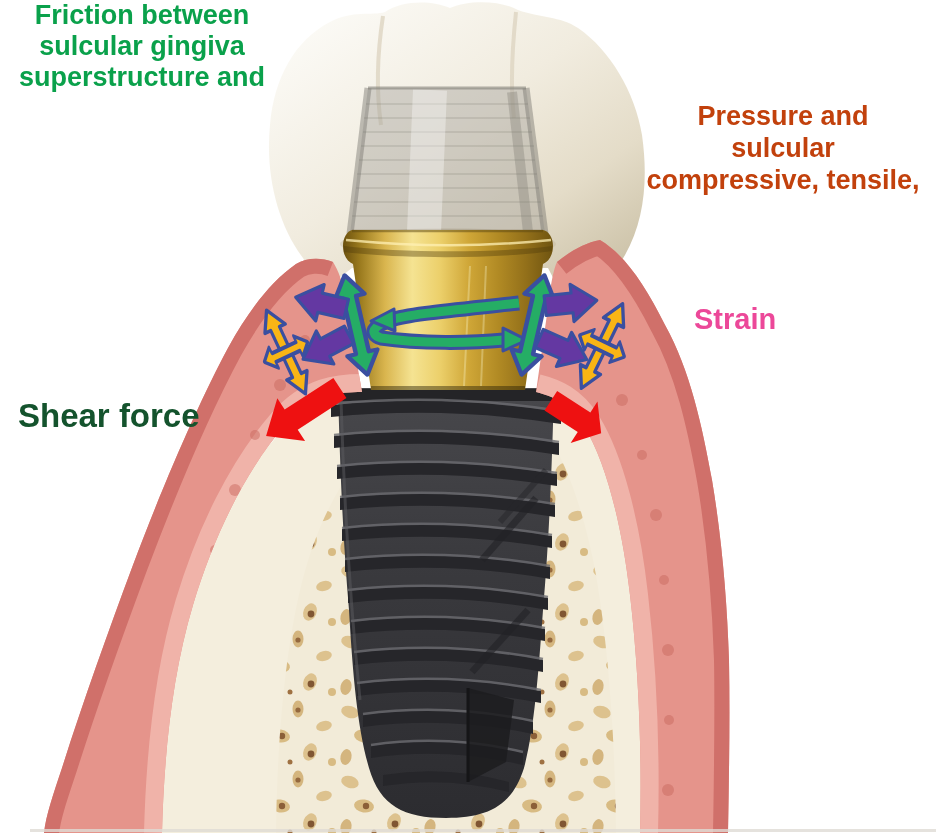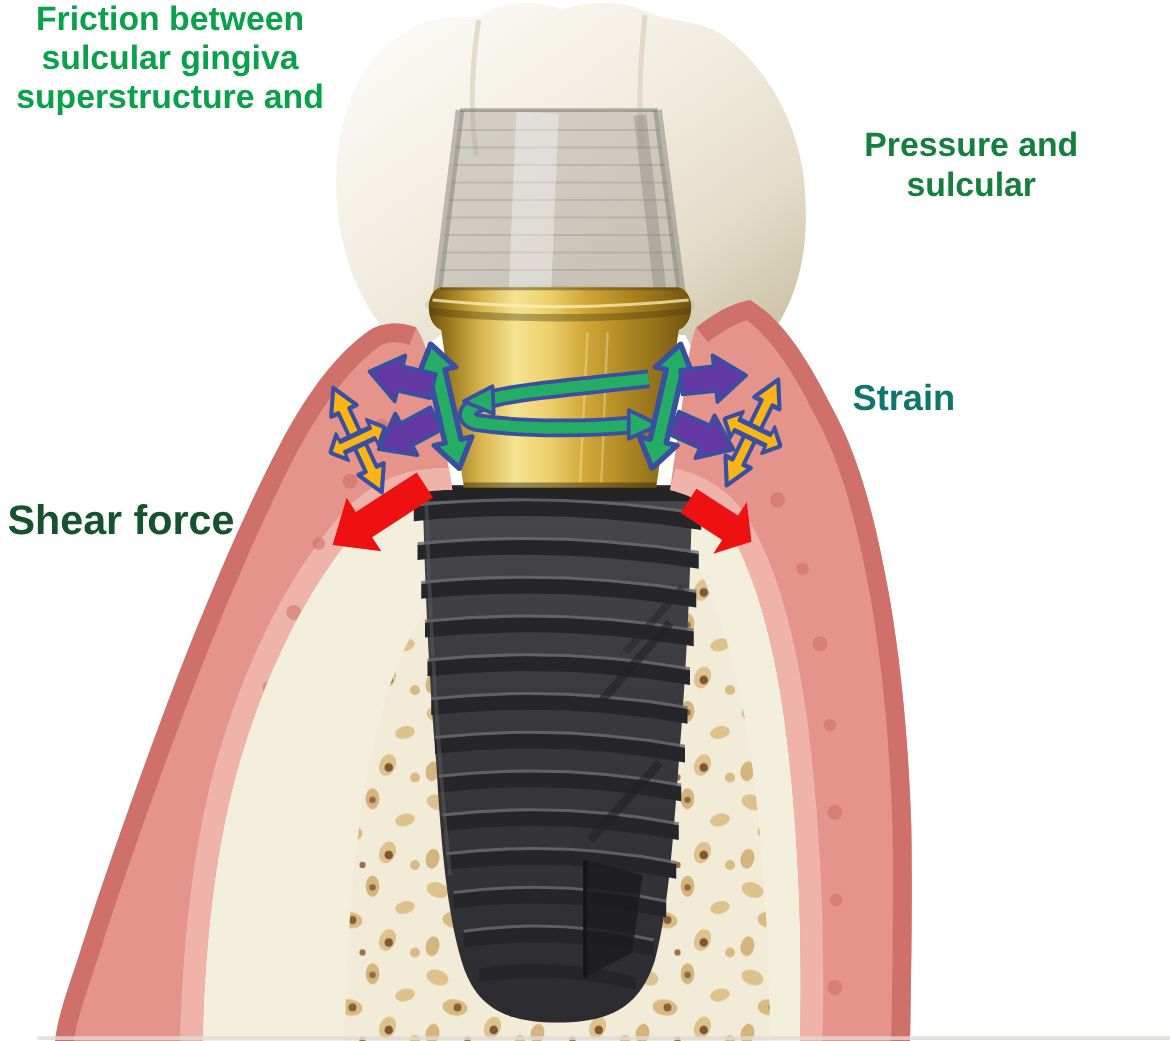--- a/index.html
+++ b/index.html
@@ -1,23 +1,23 @@
 <!DOCTYPE html>
 <html><head>
 <meta charset="utf-8">
 <style>
   html,body{margin:0;padding:0;background:#fff;}
   #stage{position:relative;width:936px;height:833px;background:#ffffff;overflow:hidden;
          font-family:"Liberation Sans", sans-serif;}
   #art{position:absolute;left:0;top:0;}
   .label{position:absolute;font-weight:bold;text-align:center;}
-  .label span{display:block;}
+  .label span{display:block;margin-left:12px;}
   .friction{left:0;top:174;width:272px;font-size:27px;line-height:31px;color:#0aa14b;}
-  .pressure{left:618px;top:100px;width:318px;font-size:27px;line-height:32px;color:#15803d;}
-  .strain{left:682px;top:303px;font-size:29px;color:#0f766e;}
+  .pressure{left:618px;top:100px;width:318px;font-size:27px;line-height:32px;color:#c2410c;}
+  .strain{left:682px;top:303px;font-size:29px;color:#ec4899;}
   .shear{left:6px;top:397px;font-size:33px;color:#14532d;}
   .oarr{stroke:#3a4fa0;stroke-linejoin:round;}
 </style>
 </head>
 <body>
 
 <div id="stage">
 
 <svg id="art" width="936" height="833" viewBox="0 0 936 833">
   <defs>
@@ -209,20 +209,21 @@
 
 <div class="label friction">
   <span>Friction between</span>
   <span>sulcular gingiva</span>
   <span>superstructure and</span>
 </div>
 
 <div class="label pressure">
   <span>Pressure and</span>
   <span>sulcular</span>
+  <span>compressive, tensile,</span>
 </div>
 
 <div class="label strain">
   <span>Strain</span>
 </div>
 
 <div class="label shear">
   <span>Shear force</span>
 </div>
 

